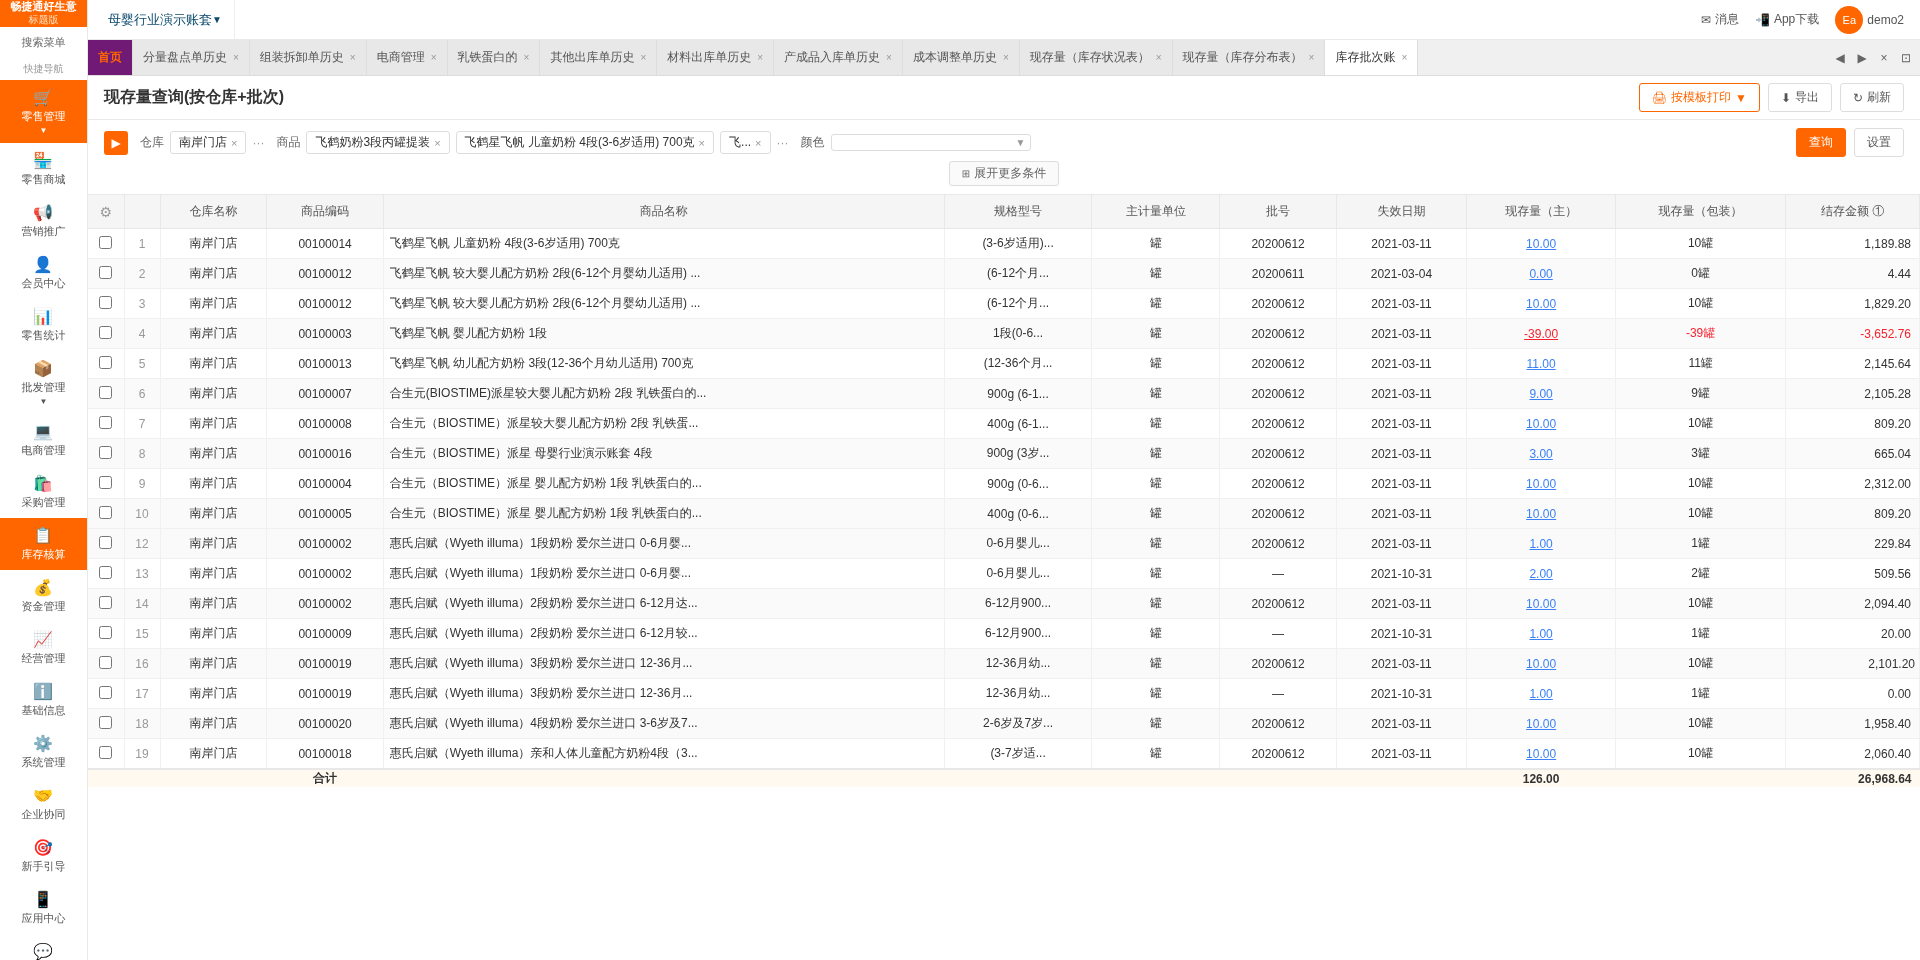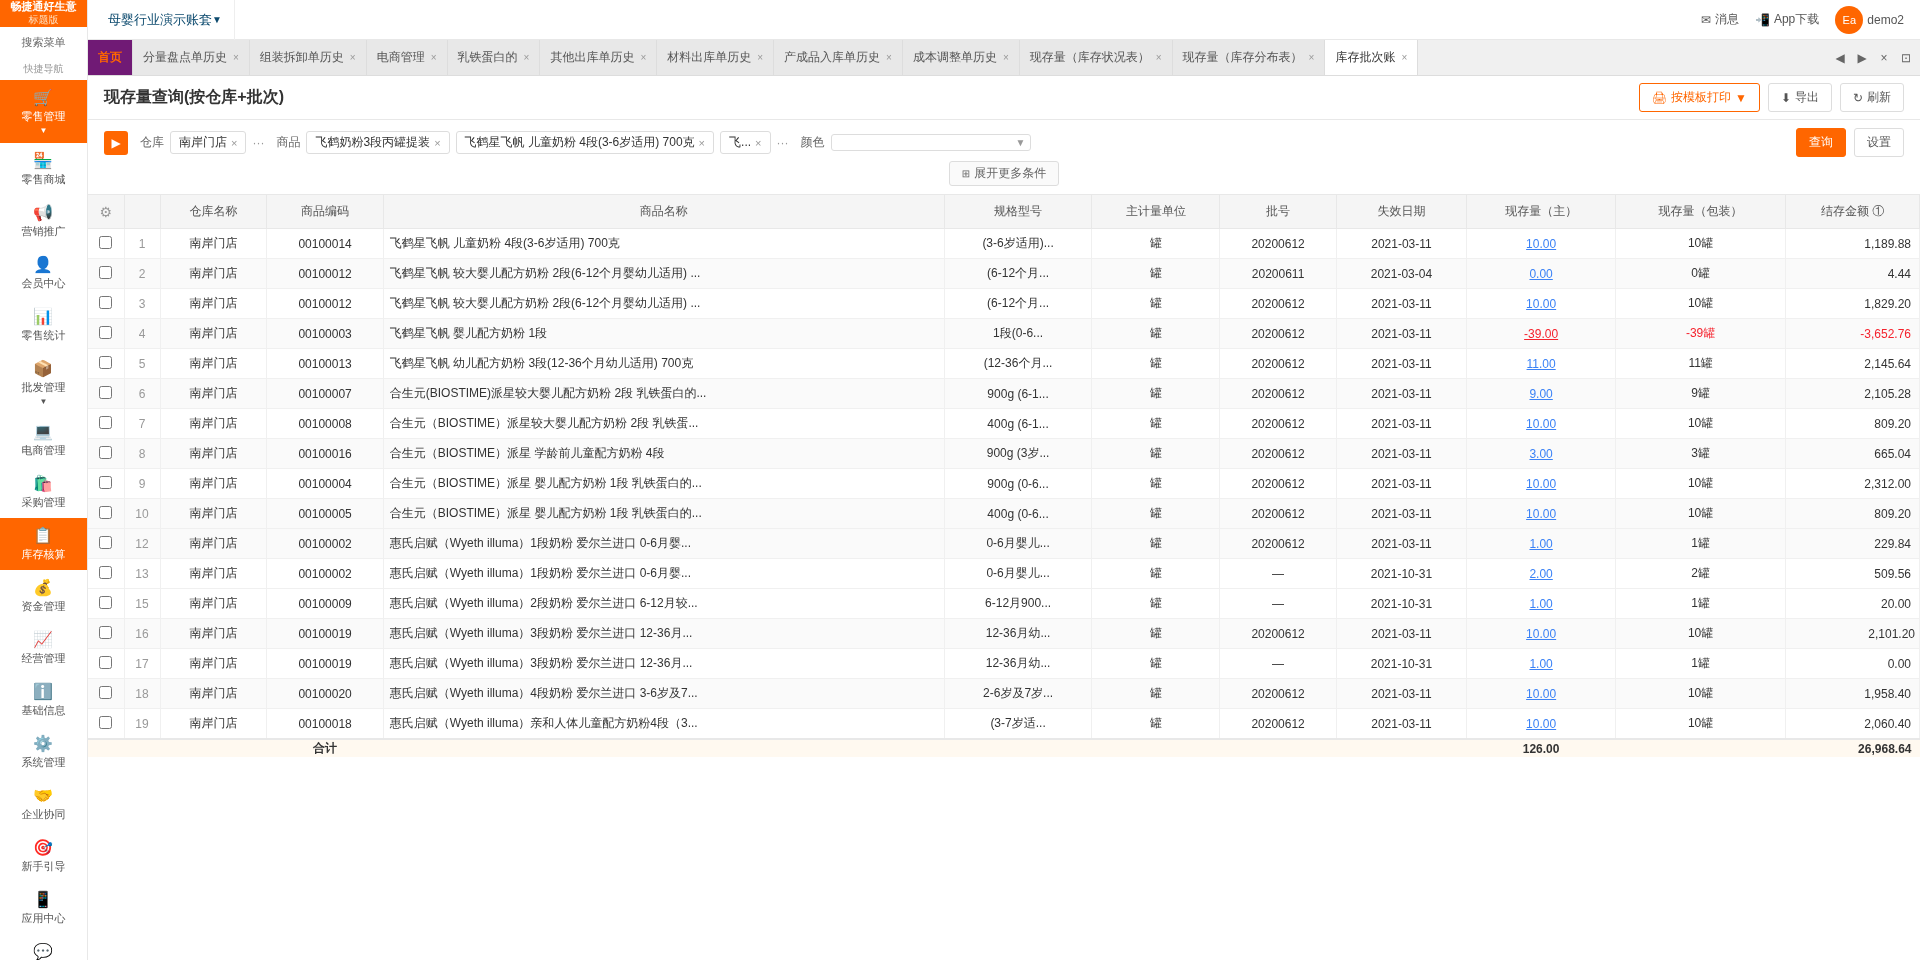--- a/index.html
+++ b/index.html
@@ -423,21 +423,21 @@
     <td>2021-03-11</td>
     <td style=""><span class="text-link" style="">10.00</span></td>
     <td style="">10罐</td>
     <td class="text-right" style="padding-right:8px;">809.20</td>
   </tr>
           <tr class="alt">
     <td><input type="checkbox" style=""></td>
     <td style="color:#999;">8</td>
     <td>南岸门店</td>
     <td>00100016</td>
-    <td class="text-left" style="padding-left:6px;white-space:nowrap;overflow:hidden;text-overflow:ellipsis;max-width:320px;" title="合生元（BIOSTIME）派星 学龄前儿童配方奶粉 4段">合生元（BIOSTIME）派星 学龄前儿童配方奶粉 4段</td>
+    <td class="text-left" style="padding-left:6px;white-space:nowrap;overflow:hidden;text-overflow:ellipsis;max-width:320px;" title="合生元（BIOSTIME）派星 学龄前儿童配方奶粉 4段">合生元（BIOSTIME）派星 母婴行业演示账套 4段</td>
     <td>900g (3岁...</td>
     <td>罐</td>
     <td>20200612</td>
     <td>2021-03-11</td>
     <td style=""><span class="text-link" style="">3.00</span></td>
     <td style="">3罐</td>
     <td class="text-right" style="padding-right:8px;">665.04</td>
   </tr>
           <tr>
     <td><input type="checkbox" style=""></td>
@@ -487,20 +487,34 @@
     <td>南岸门店</td>
     <td>00100002</td>
     <td class="text-left" style="padding-left:6px;white-space:nowrap;overflow:hidden;text-overflow:ellipsis;max-width:320px;" title="惠氏启赋（Wyeth illuma）1段奶粉 爱尔兰进口 0-6月婴...">惠氏启赋（Wyeth illuma）1段奶粉 爱尔兰进口 0-6月婴...</td>
     <td>0-6月婴儿...</td>
     <td>罐</td>
     <td>—</td>
     <td>2021-10-31</td>
     <td style=""><span class="text-link" style="">2.00</span></td>
     <td style="">2罐</td>
     <td class="text-right" style="padding-right:8px;">509.56</td>
+  </tr>
+          <tr class="alt">
+    <td><input type="checkbox" style=""></td>
+    <td style="color:#999;">14</td>
+    <td>南岸门店</td>
+    <td>00100002</td>
+    <td class="text-left" style="padding-left:6px;white-space:nowrap;overflow:hidden;text-overflow:ellipsis;max-width:320px;" title="惠氏启赋（Wyeth illuma）2段奶粉 爱尔兰进口 6-12月达...">惠氏启赋（Wyeth illuma）2段奶粉 爱尔兰进口 6-12月达...</td>
+    <td>6-12月900...</td>
+    <td>罐</td>
+    <td>20200612</td>
+    <td>2021-03-11</td>
+    <td style=""><span class="text-link" style="">10.00</span></td>
+    <td style="">10罐</td>
+    <td class="text-right" style="padding-right:8px;">2,094.40</td>
   </tr>
           <tr>
     <td><input type="checkbox" style=""></td>
     <td style="color:#999;">15</td>
     <td>南岸门店</td>
     <td>00100009</td>
     <td class="text-left" style="padding-left:6px;white-space:nowrap;overflow:hidden;text-overflow:ellipsis;max-width:320px;" title="惠氏启赋（Wyeth illuma）2段奶粉 爱尔兰进口 6-12月较...">惠氏启赋（Wyeth illuma）2段奶粉 爱尔兰进口 6-12月较...</td>
     <td>6-12月900...</td>
     <td>罐</td>
     <td>—</td>

